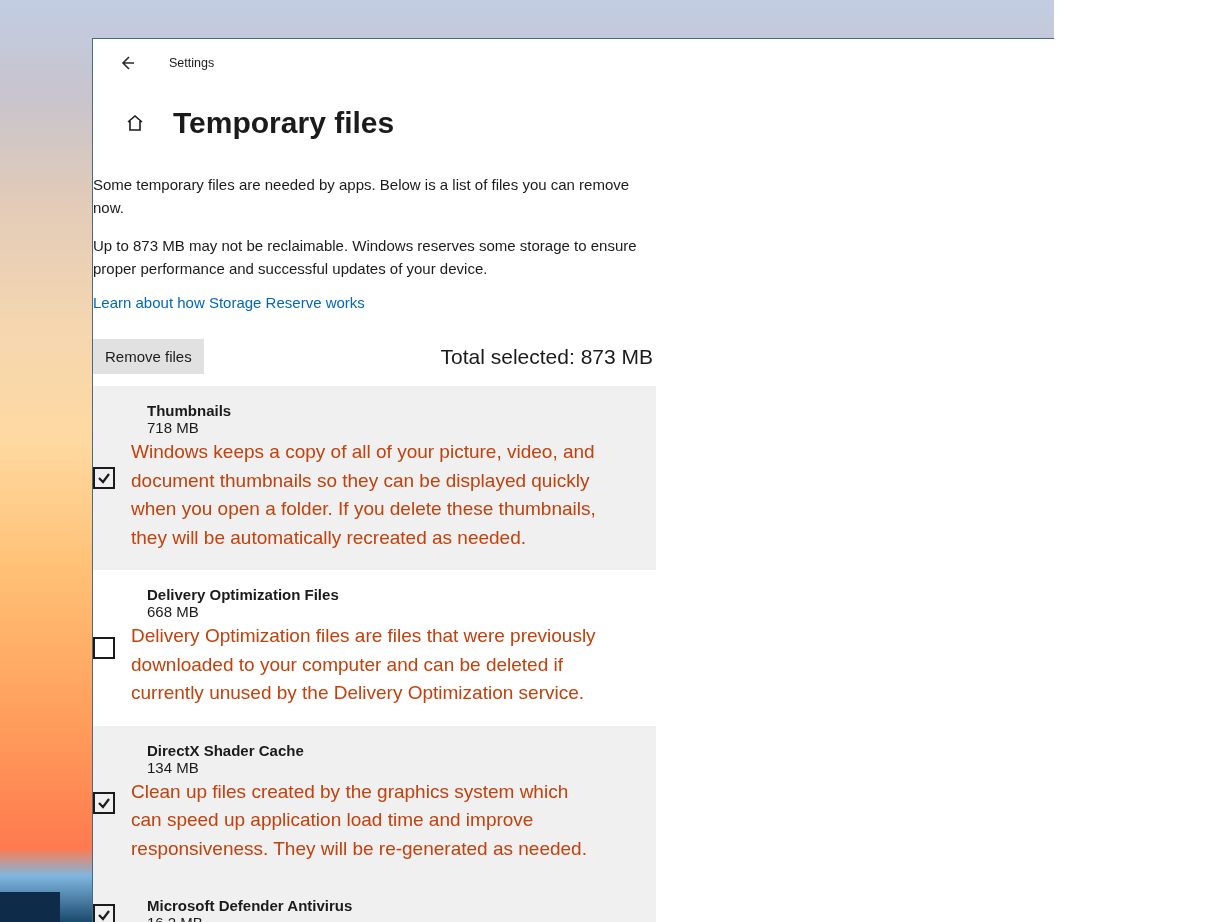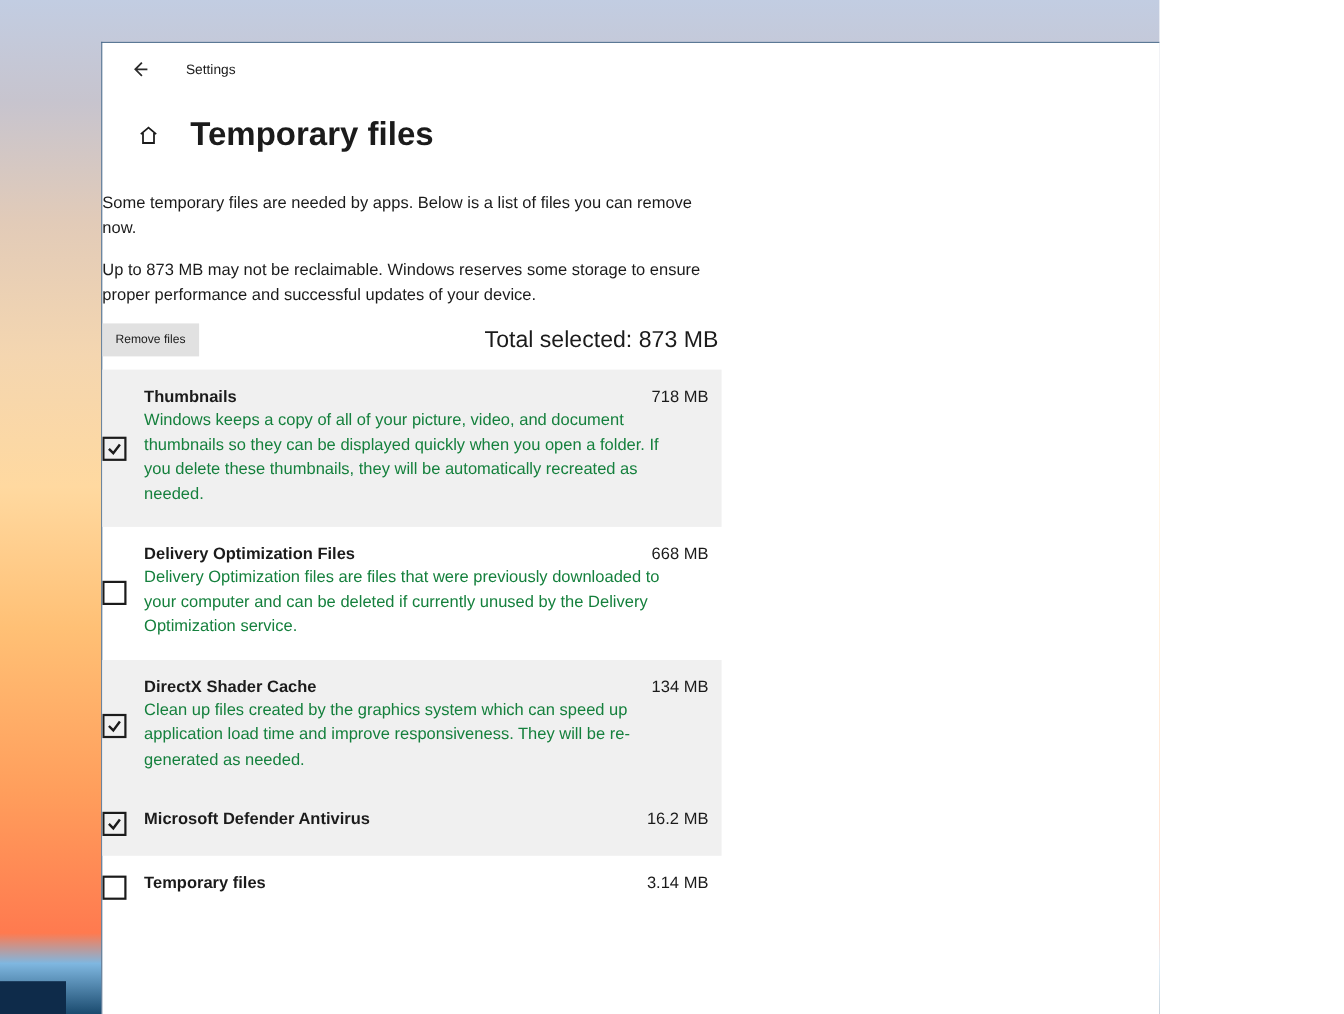--- a/index.html
+++ b/index.html
@@ -115,21 +115,21 @@
   display: flex;
   align-items: center;
   justify-content: space-between;
   width: 560px;
   margin-bottom: 12px;
 }
 .remove-btn {
   background: #e1e1e1;
   border: none;
   padding: 9px 12px;
-  font-size: 11px;
+  font-size: 15px;
   color: #1b1b1b;
   cursor: pointer;
   font-family: inherit;
 }
 .total {
   font-size: 21px;
   text-align: right;
 }
 .list {
   width: 575px;
@@ -150,24 +150,24 @@
   margin-top: 2px;
   margin-right: 16px;
   flex-shrink: 0;
   display:flex; align-items:center; justify-content:center;
   cursor:pointer;
   align-self:center;
 }
 .checkbox svg { width:14px; height:14px; stroke:#1b1b1b; stroke-width:2.2; fill:none; display:none;}
 .checkbox.checked svg { display:block; }
 .itembody { flex: 1; }
-.itemhead { display:flex; justify-content:space-between; align-items:baseline; }
+.itemhead { display:flex; justify-content:space-between; align-items:baseline;flex-direction:column; }
 .itemtitle { font-weight:600; font-size:15px; }
 .itemsize { font-size:15px; margin-left:16px; white-space:nowrap;}
-.itemdesc { font-size:15px; line-height:1.5; color:#15803d; margin-top:2px; max-width:470px;}
+.itemdesc { font-size:19px; line-height:1.5; color:#c2410c; margin-top:2px; max-width:470px;}
 </style>
 </head>
 <body>
 
 <div class="desktop">
   <div class="taskbar-hint"></div>
 
   <div class="window">
 
     <div class="titlebar">
@@ -184,20 +184,21 @@
         <svg viewBox="0 0 20 20">
           <path d="M3 9 L10 3 L17 9 M5 8 V17 H15 V8"></path>
         </svg>
       </div>
       <div class="page-title">Temporary files</div>
     </div>
 
     <div class="content">
       <p class="desc">Some temporary files are needed by apps. Below is a list of files you can remove now.</p>
       <p class="desc2">Up to 873 MB may not be reclaimable. Windows reserves some storage to ensure proper performance and successful updates of your device.</p>
+      <span class="link">Learn about how Storage Reserve works</span>
 
       <div class="action-row">
         <button class="remove-btn">Remove files</button>
         <span class="total">Total selected: 873 MB</span>
       </div>
 
       <div class="list" id="list">
           <div class="item sel">
             <div class="checkbox checked">
               <svg viewBox="0 0 14 14">

